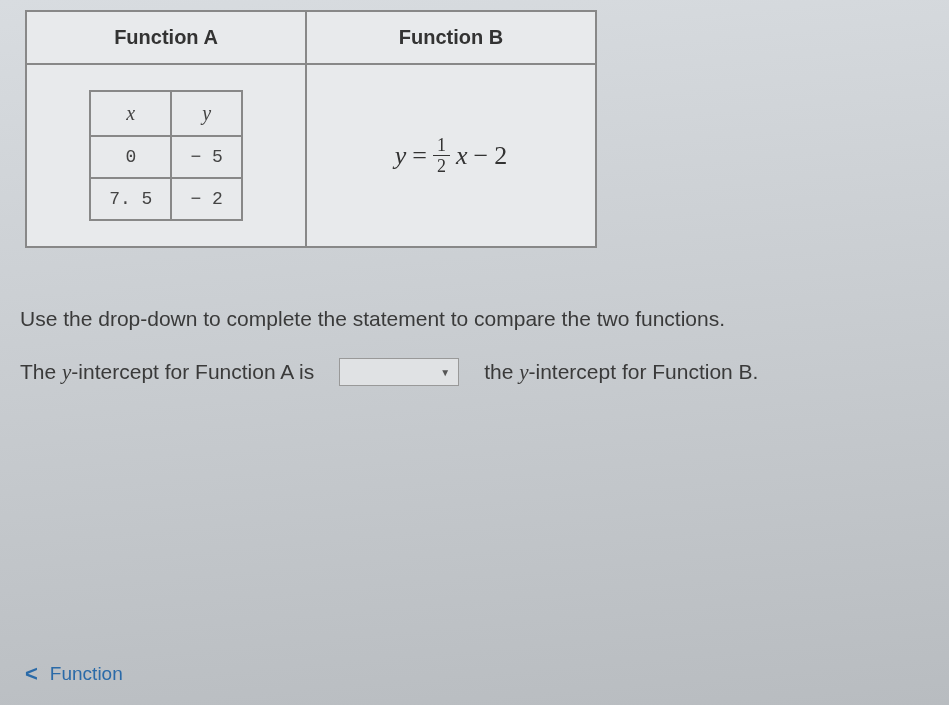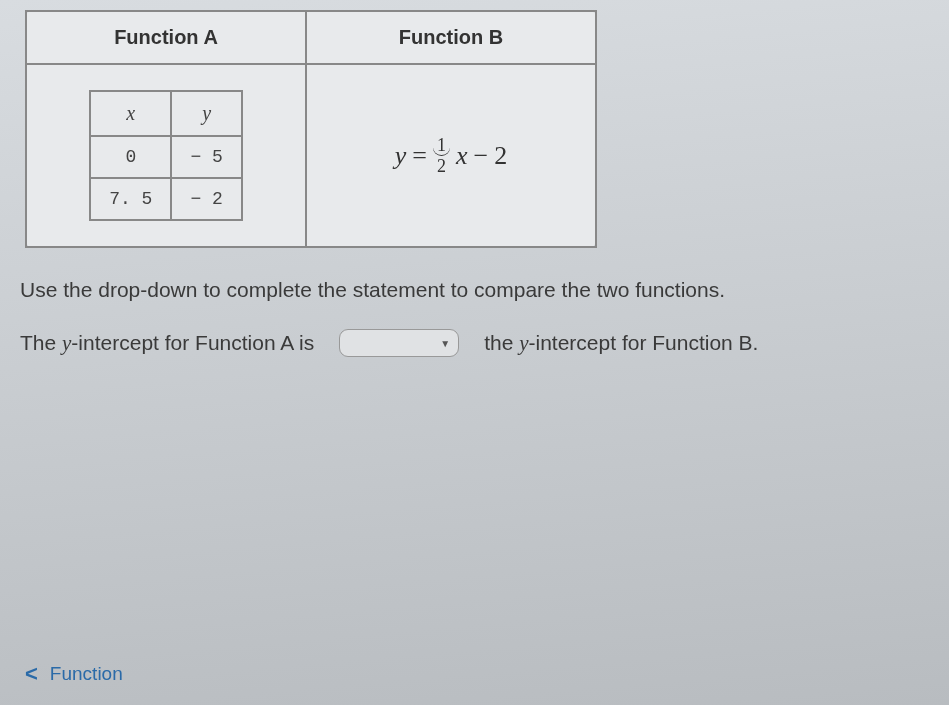--- a/index.html
+++ b/index.html
@@ -1,19 +1,18 @@
 <!DOCTYPE html>
 <html><head>
   <meta charset="utf-8">
   <style>
     * {
       box-sizing: border-box;
       margin: 0;
       padding: 0;
-      border-radius: 9px;
     }
     body {
       font-family: Arial, Helvetica, sans-serif;
       background: linear-gradient(175deg, #d8dce0 0%, #c8ccd0 50%, #b8bcc0 100%);
       width: 949px;
       height: 705px;
       padding: 10px 20px;
       color: #3a3a3a;
       position: relative;
     }
@@ -85,21 +84,21 @@
       font-style: normal;
     }
     .fraction .num {
       border-bottom: 1.5px solid #333;
       padding: 0 4px 1px 4px;
     }
     .fraction .den {
       padding: 1px 4px 0 4px;
     }
     .question-text {
-      margin-top: 27px;
+      margin-top: 56px;
       font-size: 21px;
       color: #3a3a3a;
       line-height: 1.4;
     }
     .statement {
       margin-top: 25px;
       font-size: 21px;
       color: #3a3a3a;
       display: flex;
       align-items: center;

